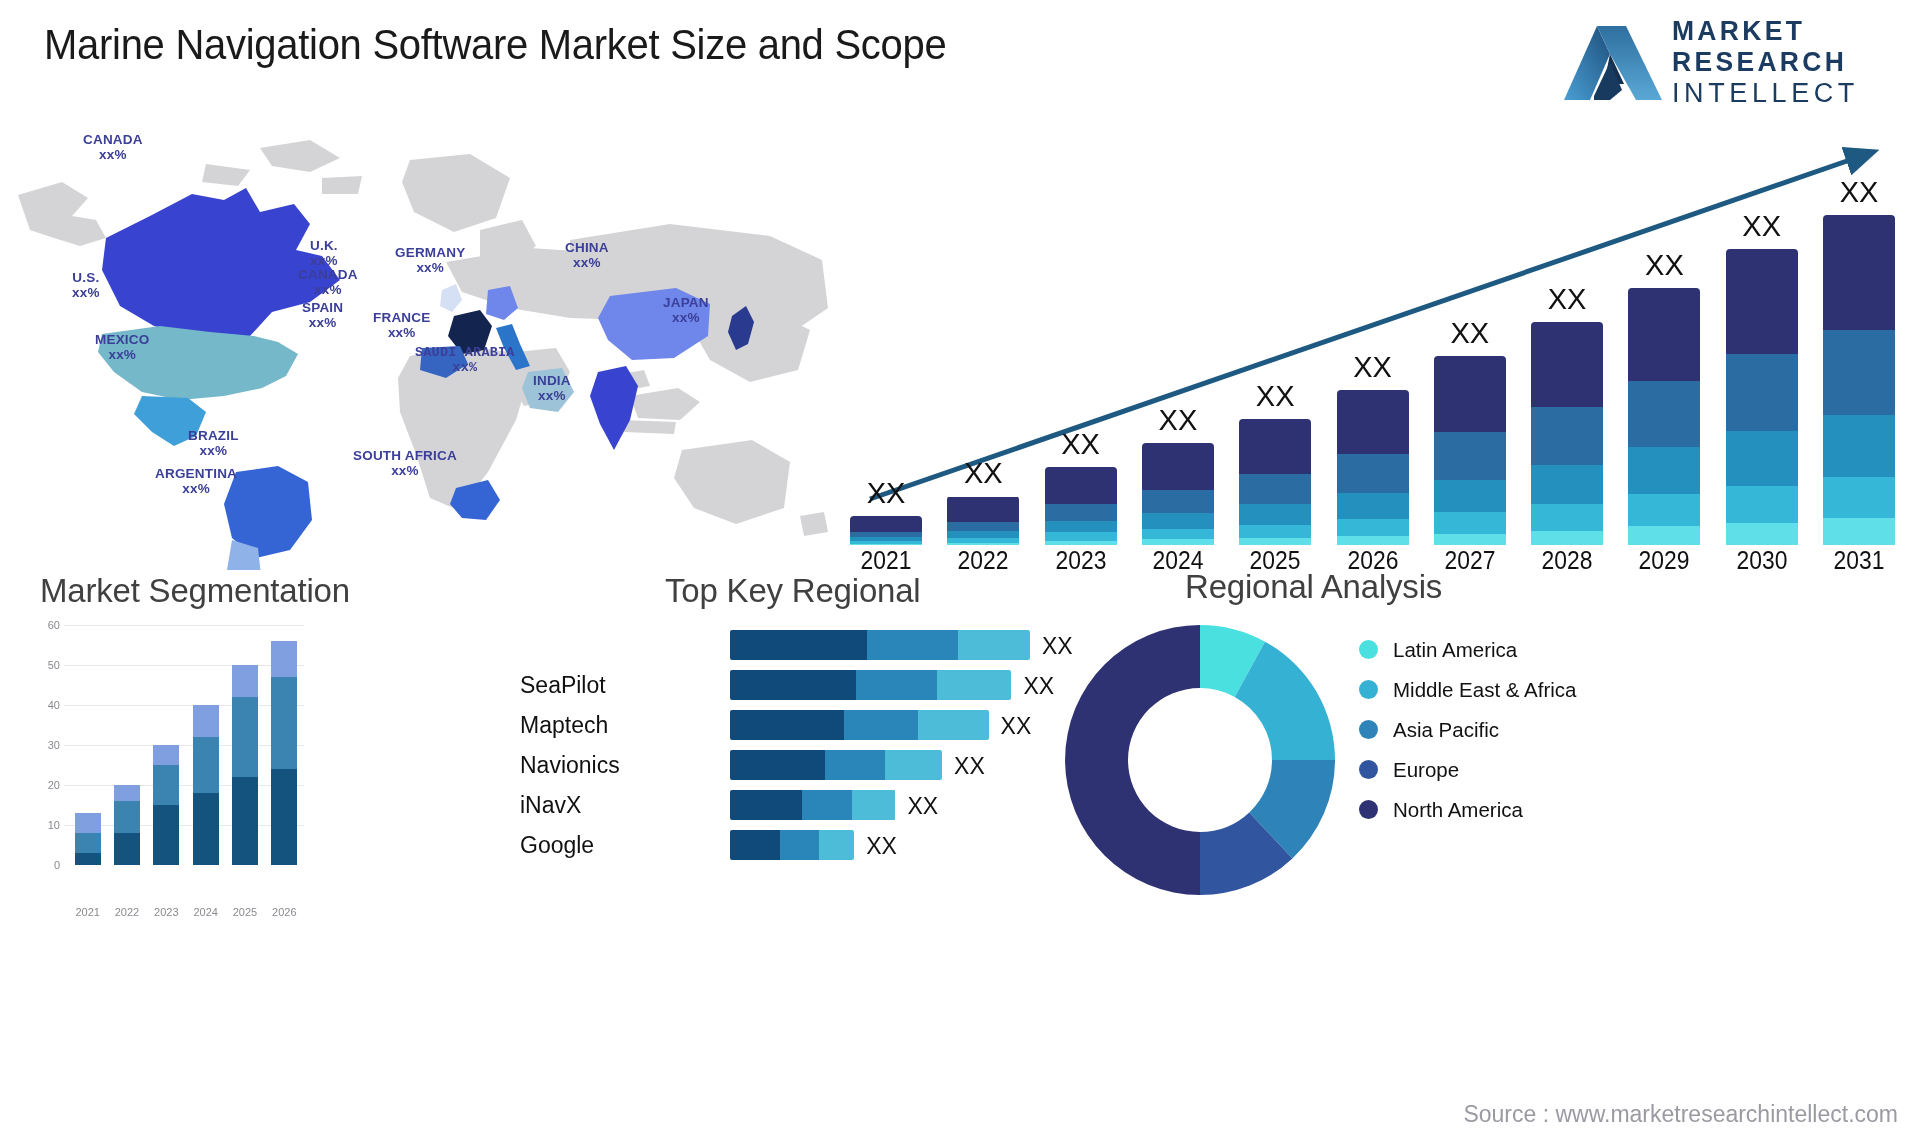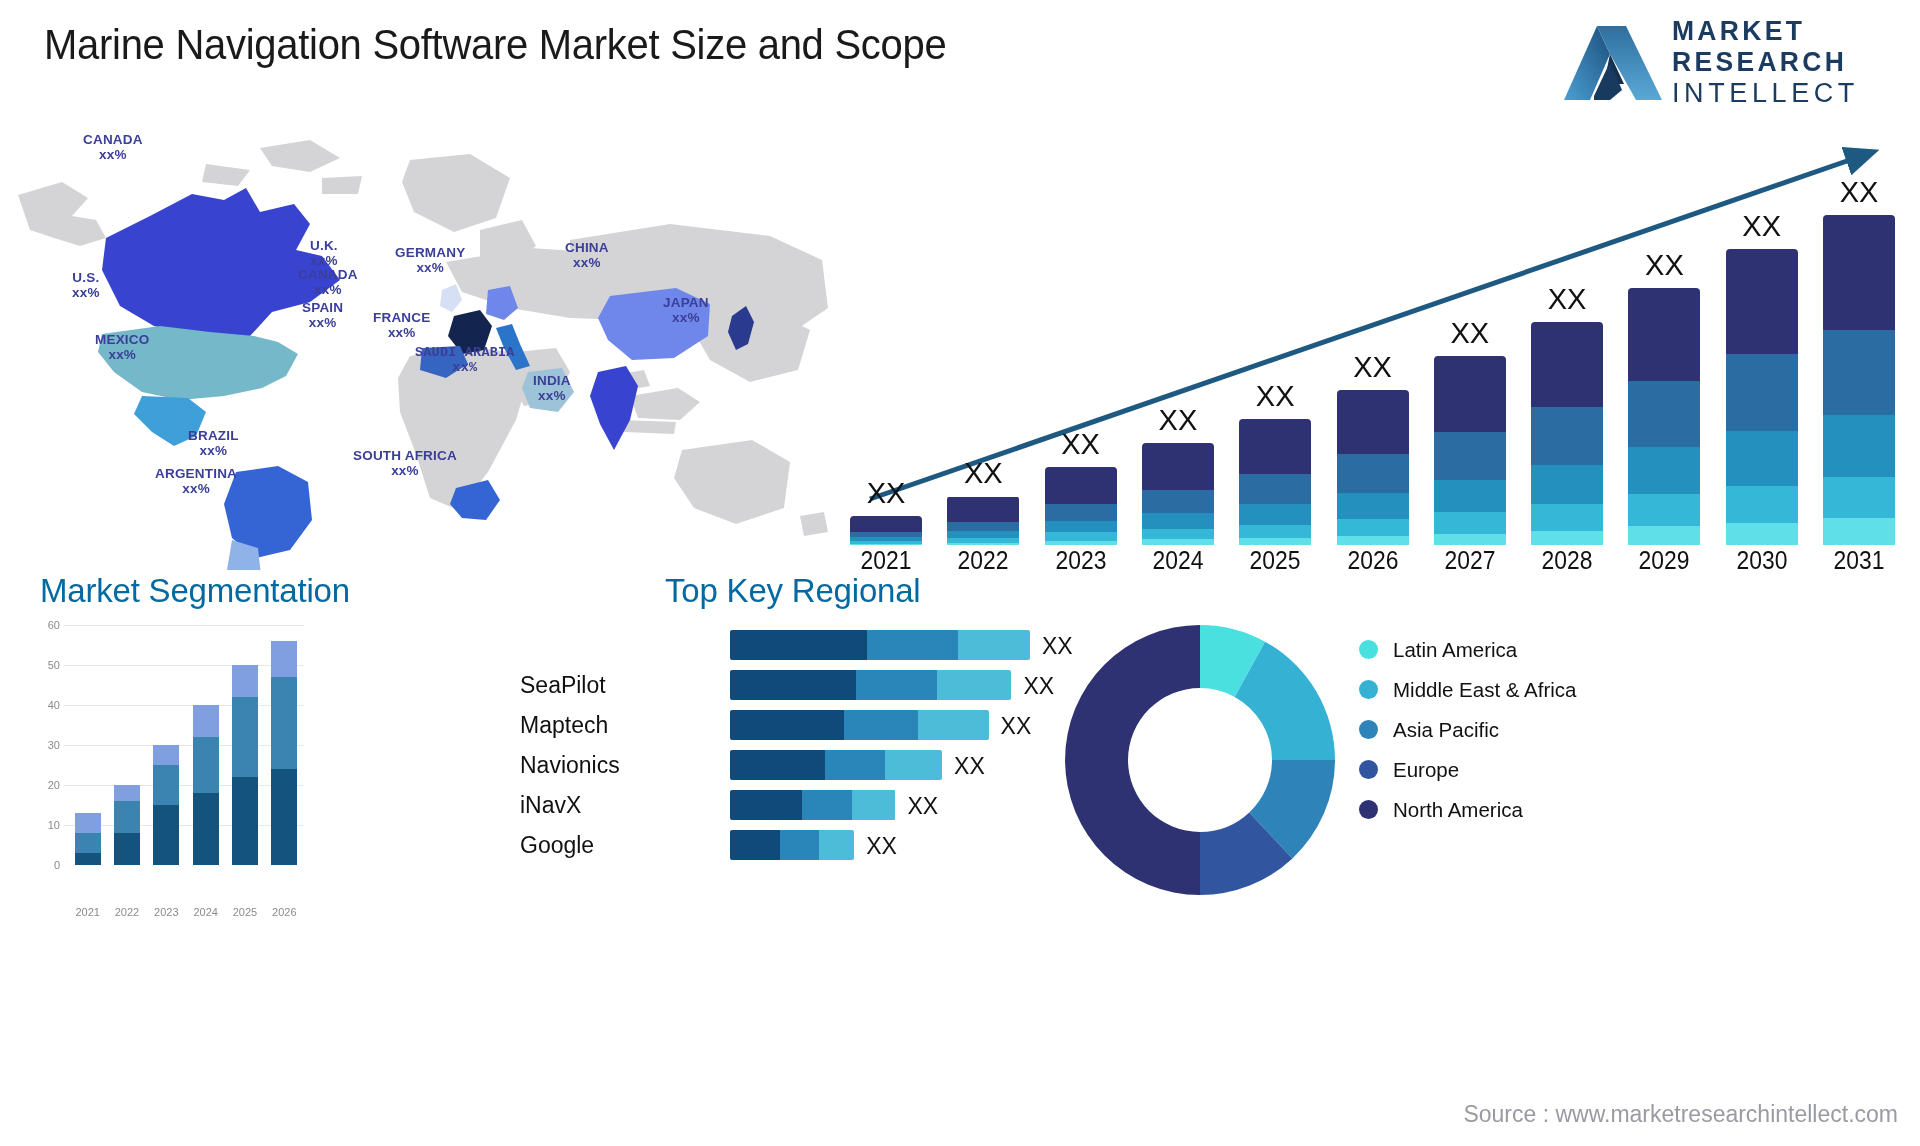--- a/index.html
+++ b/index.html
@@ -49,21 +49,21 @@
           display:flex;flex-direction:column;justify-content:flex-end;}
   .mb-seg{width:100%;}
   .mb-val{position:absolute;font-size:29px;color:#111;text-align:center;width:72px;
           font-family:"Liberation Sans",sans-serif;}
   #mb-arrow{position:absolute;left:0;top:0;width:100%;height:100%;pointer-events:none;}
   #mb-years{position:absolute;left:840px;top:545px;width:1065px;height:40px;}
   .mb-year{position:absolute;width:72px;text-align:center;font-size:26px;color:#111;
            transform:scaleX(.88);}
 
   
-  .sec-title{position:absolute;font-size:33px;color:#0369a1;font-weight:400;
+  .sec-title{position:absolute;font-size:33px;color:#404040;font-weight:400;
              letter-spacing:-0.2px;white-space:nowrap;}
   #title-market-segmentation{left:40px;top:572px;}
   #title-key-players{left:665px;top:572px;}
   #title-regional{left:1185px;top:568px;}
 
   
   #seg-chart{position:absolute;left:34px;top:625px;width:270px;height:275px;}
   .seg-grid{position:absolute;left:30px;right:0;height:1px;background:#e8e8ea;}
   .seg-ytick{position:absolute;left:0;width:26px;text-align:right;font-size:11px;color:#8a8a90;
              transform:translateY(-6px);}
@@ -366,20 +366,21 @@
       <div class="mb-year" style="left: 496.5px;">2026</div>
       <div class="mb-year" style="left: 593.8px;">2027</div>
       <div class="mb-year" style="left: 691.1px;">2028</div>
       <div class="mb-year" style="left: 788.4px;">2029</div>
       <div class="mb-year" style="left: 885.7px;">2030</div>
       <div class="mb-year" style="left: 983px;">2031</div>
     </div>
 
   <div class="sec-title" id="title-market-segmentation">Market Segmentation</div>
   <div class="sec-title" id="title-key-players">Top Key Regional</div>
+  <div class="sec-title" id="title-regional">Regional Analysis</div>
 
   <div id="seg-chart">
       <div class="seg-ytick" style="top: 240px;">0</div>
       <div class="seg-grid" style="top: 200px;"></div>
       <div class="seg-ytick" style="top: 200px;">10</div>
       <div class="seg-grid" style="top: 160px;"></div>
       <div class="seg-ytick" style="top: 160px;">20</div>
       <div class="seg-grid" style="top: 120px;"></div>
       <div class="seg-ytick" style="top: 120px;">30</div>
       <div class="seg-grid" style="top: 80px;"></div>

